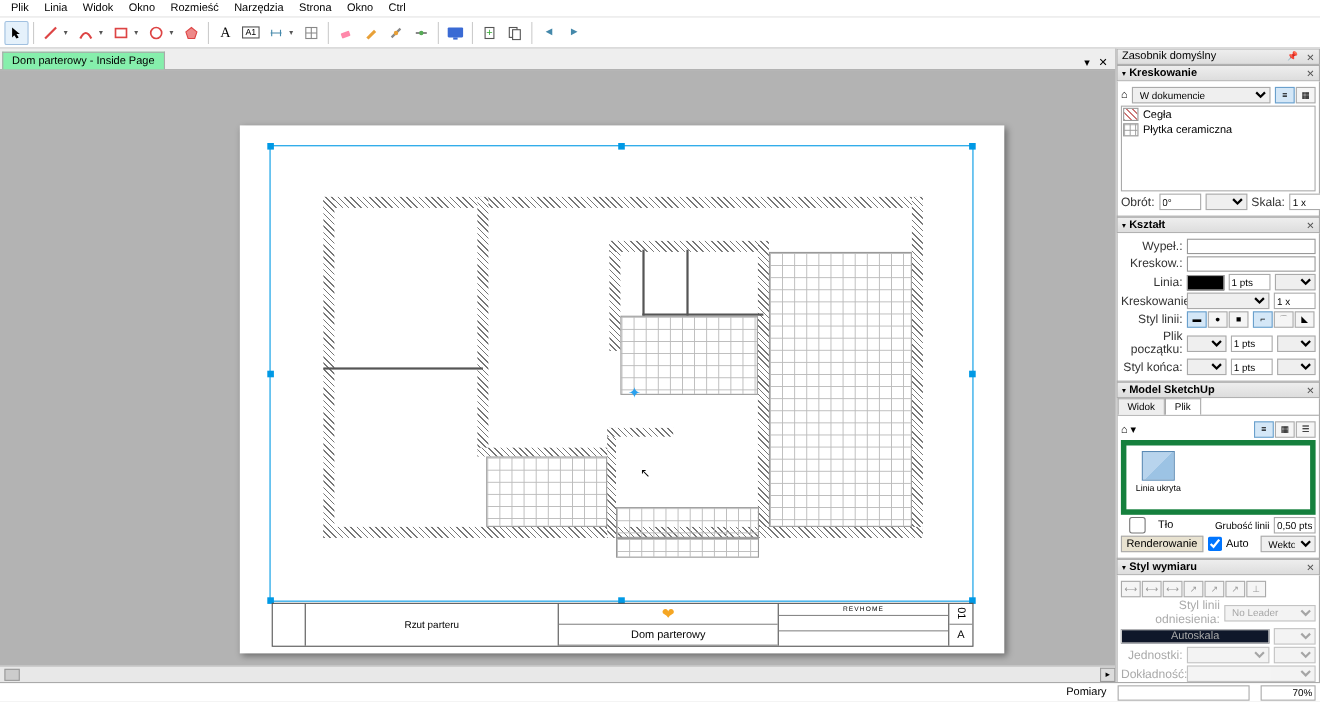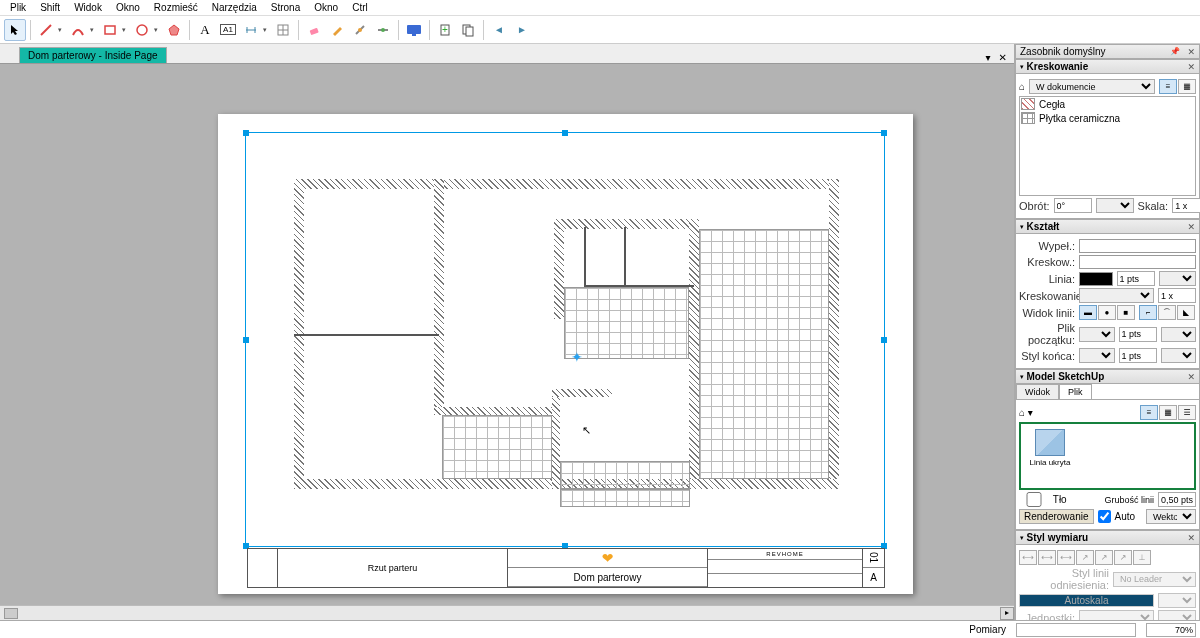--- a/index.html
+++ b/index.html
@@ -13,21 +13,21 @@
 .toolbar { height: 28px; background: #fff; border-bottom: 1px solid #ccc; display: flex; align-items: center; padding: 0 4px; gap: 1px; }
 .tbtn { width: 22px; height: 22px; display: flex; align-items: center; justify-content: center; border: 1px solid transparent; border-radius: 2px; }
 .tbtn.active { background: #e5f1fb; border-color: #a0c0e0; }
 .tsep { width: 1px; height: 20px; background: #ccc; margin: 0 3px; }
 .dropdown-arrow { width: 8px; font-size: 7px; color: #555; }
 
 
 .main { flex: 1; display: flex; min-height: 0; }
 .canvas-area { flex: 1; display: flex; flex-direction: column; background: #b3b3b3; min-width: 0; }
 .tabbar { height: 20px; background: #eee; display: flex; align-items: flex-end; border-bottom: 1px solid #999; }
-.tab { background: #14b8a6; padding: 2px 8px; border: 1px solid #aaa; border-bottom: none; margin-left: 19px; display: flex; align-items: center; gap: 4px; }
+.tab { background: #86efac; padding: 2px 8px; border: 1px solid #aaa; border-bottom: none; margin-left: 2px; display: flex; align-items: center; gap: 4px; }
 .tabbar .tabclose { margin-left: auto; display:flex; gap:2px; padding-right:4px; }
 .tabbar .tabclose span { font-size:10px; padding:0 3px; }
 
 .viewport { flex: 1; overflow: auto; position: relative; }
 .paper { position: absolute; left: 218px; top: 50px; width: 695px; height: 480px; background: #fff; box-shadow: 2px 2px 6px rgba(0,0,0,.4); }
 .selection-frame { position:absolute; left: 27px; top: 18px; width: 640px; height: 415px; border:1px solid #0099e5; }
 .handle { position:absolute; width:6px; height:6px; background:#0099e5; }
 .h-tl{left:-3px;top:-3px}.h-tr{right:-3px;top:-3px}.h-bl{left:-3px;bottom:-3px}.h-br{right:-3px;bottom:-3px}
 .h-tm{left:50%;top:-3px;margin-left:-3px}.h-bm{left:50%;bottom:-3px;margin-left:-3px}
 .h-ml{left:-3px;top:50%;margin-top:-3px}.h-mr{right:-3px;top:50%;margin-top:-3px}
@@ -82,21 +82,21 @@
 .hscroll{height:15px;background:#e8e8e8;border-top:1px solid #bbb;display:flex;align-items:center}
 .hscroll .thumb{margin-left:4px;width:14px;height:11px;background:#ccc;border:1px solid #999}
 .hscroll .arrows{margin-left:auto;display:flex}
 .hscroll .arrows span{width:14px;height:13px;border:1px solid #999;background:#ddd;text-align:center;font-size:8px}
 </style>
 </head>
 <body>
 
 <div class="menubar">
   <span>Plik</span>
-  <span>Shift</span>
+  <span>Linia</span>
   <span>Widok</span>
   <span>Okno</span>
   <span>Rozmieść</span>
   <span>Narzędzia</span>
   <span>Strona</span>
   <span>Okno</span>
   <span>Ctrl</span>
 </div>
 
 <div class="toolbar">
@@ -316,21 +316,21 @@
     </div>
     <div class="panel-body">
       <div class="row">
         <span>⌂</span>
         <select><option>W dokumencie</option></select>
         <div class="btngrp">
             <span class="on">≡</span>
             <span>▦</span>
           </div>
       </div>
-      <div style="border:1px solid #aaa;height:100px;overflow:auto">
+      <div style="border:1px solid #aaa;height:78px;overflow:auto">
         <div class="hatch-item">
             <div class="hatch-swatch"></div>
             <span>Cegła</span>
           </div>
         <div class="hatch-item">
             <div class="hatch-swatch t2"></div>
             <span>Płytka ceramiczna</span>
           </div>
       </div>
       <div class="row">
@@ -362,21 +362,21 @@
           <div class="swatch black"></div>
           <input class="small" value="1 pts" style="">
           <select style="width:14px"></select>
         </div>
       <div class="row">
           <label>Kreskowanie:</label>
           <select></select>
           <input class="small" value="1 x" style="">
         </div>
       <div class="row">
-          <label>Widok linii:</label>
+          <label>Styl linii:</label>
         <div class="btngrp">
           <span class="on">▬</span>
           <span>●</span>
           <span>■</span>
         </div>
         <div class="btngrp">
           <span class="on">⌐</span>
           <span>⌒</span>
           <span>◣</span>
         </div>
@@ -409,21 +409,21 @@
       <div style="padding:3px">
         <div class="row">
             <span>⌂ ▾</span>
             <div style="flex:1"></div>
             <div class="btngrp">
               <span class="on">≡</span>
               <span>▦</span>
               <span>☰</span>
             </div>
           </div>
-        <div style="border:2px solid #15803d;height:68px;display:flex">
+        <div style="border:5px solid #15803d;height:68px;display:flex">
           <div class="style-thumb">
             <div class="cube"></div>
             <span style="font-size:8px;margin-top:2px">Linia ukryta</span>
           </div>
         </div>
         <div class="row">
           <input type="checkbox" style="">
           <span>Tło</span>
           <div style="flex:1"></div>
           <span style="font-size:9px">Grubość linii</span>
@@ -455,21 +455,21 @@
         <span>↗</span>
         <span>↗</span>
         <span>⊥</span>
       </div>
         </div>
       <div class="row">
           <label style="width:90px;color:#aaa">Styl linii odniesienia:</label>
           <select disabled=""><option>No Leader</option></select>
         </div>
       <div class="row">
-          <button disabled="" style="flex:1;background:#0c4a6e;border:1px solid #ccc;color:#aaa">Autoskala</button>
+          <button disabled="" style="flex:1;background:#0f172a;border:1px solid #ccc;color:#aaa">Autoskala</button>
           <select disabled="" class="small"></select>
         </div>
       <div class="row">
           <label style="color:#aaa">Jednostki:</label>
           <select disabled=""></select>
           <select disabled="" class="small"></select>
         </div>
       <div class="row">
           <label style="color:#aaa">Dokładność:</label>
           <select disabled=""></select>

